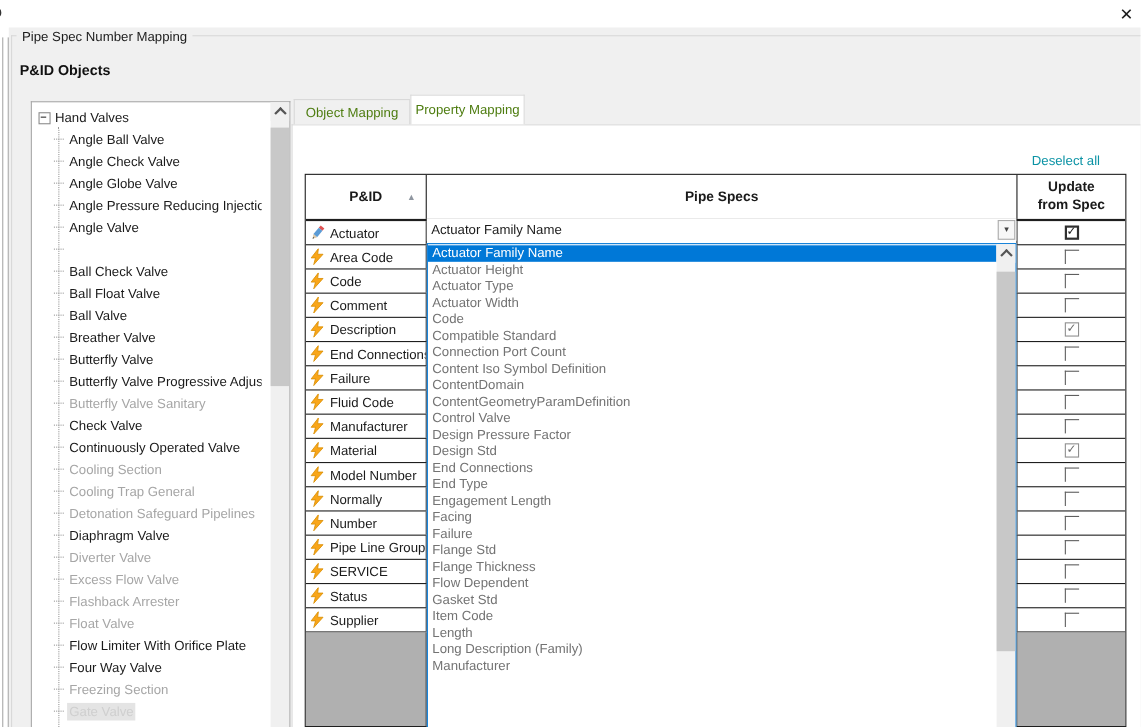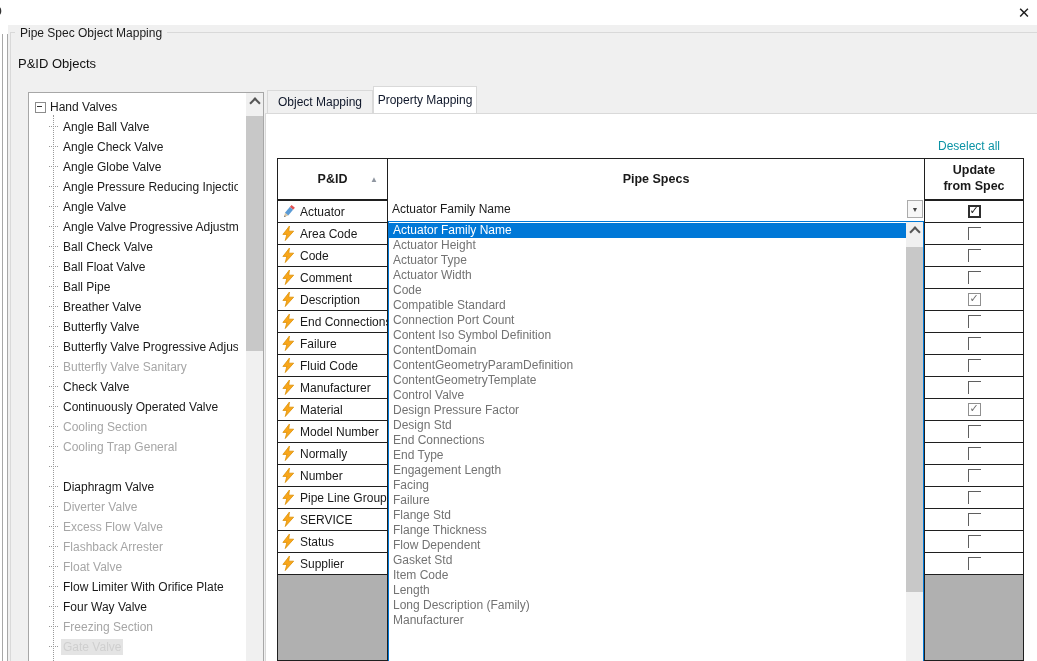--- a/index.html
+++ b/index.html
@@ -11,21 +11,21 @@
   .close-btn{position:absolute;left:1013px;top:2px;width:22px;height:21px;display:flex;align-items:center;justify-content:center;font-size:15px;color:#1a1a1a;cursor:default;}
   .frag{position:absolute;left:0;top:3px;width:5px;height:16px;overflow:hidden;font-size:14px;font-weight:bold;color:#333;}
   .frag span{display:inline-block;margin-left:-9px;}
   .dialog-bg{position:absolute;left:8px;top:25px;width:1029px;height:636px;background:#f0f0f0;}
   .left-edge{position:absolute;left:2px;top:34px;width:4px;height:627px;background:#fff;border-left:1px solid #a8a8a8;border-right:1px solid #a8a8a8;}
 
   
   .group-top{position:absolute;left:10px;top:32px;width:1027px;height:0;border-top:1px solid #d9d9d9;}
   .group-left{position:absolute;left:10px;top:32px;width:0;height:629px;border-left:1px solid #d9d9d9;}
   .group-label{position:absolute;left:15px;top:26px;background:#f0f0f0;padding:0 5px;color:#1b1b1b;}
-  .page-heading{position:absolute;left:18px;top:56px;font-weight:normal;font-size:13px;color:#111;}
+  .page-heading{position:absolute;left:18px;top:56px;font-weight:bold;font-size:13px;color:#111;}
 
   
   .tree-box{position:absolute;left:28px;top:92px;width:236px;height:569px;background:#fff;border:1px solid #a7a7a7;border-bottom:none;overflow:hidden;box-sizing:border-box;}
   .tree-content{position:absolute;left:0;top:0;width:209px;height:100%;overflow:hidden;}
   .tree-vline{position:absolute;left:24px;top:22px;width:0;height:640px;border-left:1px dotted #9a9a9a;}
   .tree-root{position:absolute;left:0;top:4px;height:20px;display:flex;align-items:center;white-space:nowrap;}
   .expander{position:relative;width:9px;height:9px;margin-left:6px;border:1px solid #8c8c8c;background:#fff;flex:0 0 auto;}
   .expander::after{content:"";position:absolute;left:1px;top:3px;width:5px;height:1px;background:#333;}
   .tree-root .lbl{margin-left:4px;}
   .tree-rows{position:absolute;left:0;top:24px;width:100%;}
@@ -34,21 +34,21 @@
   .tree-row .lbl{overflow:hidden;text-overflow:clip;max-width:176px;padding:1px 2px;}
   .tree-row.disabled .lbl{color:var(--disabledText,#a6a6a6);}
   .tree-row.selected .lbl{background:#e4e4e4;color:#cfcfcf;}
   .tree-scroll{position:absolute;right:0;top:0;width:17px;height:100%;background:#f0f0f0;}
   .scroll-up{height:17px;display:flex;align-items:center;justify-content:center;background:#f0f0f0;}
   .chev-up{width:6px;height:6px;border-left:2px solid #555;border-top:2px solid #555;transform:rotate(45deg);margin-top:3px;}
   .tree-thumb{position:absolute;left:0;top:23px;width:17px;height:235px;background:#c8c8c8;}
 
   
   .tab-panel{position:absolute;left:265px;top:113px;width:772px;height:548px;background:#fff;border-top:1px solid #d9d9d9;border-left:1px solid #d9d9d9;box-sizing:border-box;}
-  .tab{position:absolute;box-sizing:border-box;display:flex;align-items:center;justify-content:center;font-size:12px;color:#0f172a;}
+  .tab{position:absolute;box-sizing:border-box;display:flex;align-items:center;justify-content:center;font-size:12px;color:#4d7c0f;}
   .tab-inactive{left:267px;top:90px;width:106px;height:23px;background:#f0f0f0;border:1px solid #d9d9d9;border-bottom:none;}
   .tab-active{left:373px;top:86px;width:104px;height:27px;background:#fff;border:1px solid #d9d9d9;border-bottom:none;z-index:3;}
   .instruction{position:absolute;left:293px;top:139px;color:#000000;margin-top:24px;}
   .deselect-link{position:absolute;left:938px;top:139px;color:var(--link,#0b93a5);cursor:pointer;}
 
   
   .map-table{position:absolute;left:277px;top:158px;width:747px;height:503px;border:1px solid var(--grid,#1f1f1f);box-sizing:border-box;background:#fff;display:flex;flex-direction:column;overflow:hidden;}
   .thead{display:flex;height:40px;border-bottom:2px solid var(--grid,#1f1f1f);flex:0 0 auto;}
   .th{display:flex;align-items:center;justify-content:center;font-weight:bold;font-size:12.5px;box-sizing:border-box;}
   .th-pid{width:110px;border-right:1px solid var(--grid,#1f1f1f);position:relative;}
@@ -97,21 +97,21 @@
   <div class="titlebar">
     <div class="frag"><span>O</span></div>
   </div>
   <div class="close-btn">✕</div>
 
   <div class="dialog-bg"></div>
   <div class="left-edge"></div>
 
   <div class="group-top"></div>
   <div class="group-left"></div>
-  <div class="group-label">Pipe Spec Object Mapping</div>
+  <div class="group-label">Pipe Spec Number Mapping</div>
   <div class="page-heading">P&amp;ID Objects</div>
 
   <div class="tree-box">
     <div class="tree-content">
       <div class="tree-vline"></div>
       <div class="tree-root">
         <span class="expander"></span>
         <span class="lbl">Hand Valves</span>
       </div>
       <div class="tree-rows">
@@ -136,36 +136,35 @@
             <span class="lbl">Angle Pressure Reducing Injectio</span>
           </div>
 
           <div class="tree-row normal">
             <span class="stub"></span>
             <span class="lbl">Angle Valve</span>
           </div>
 
           <div class="tree-row normal">
             <span class="stub"></span>
-            <span class="lbl">Angle Valve Progressive Adjustm</span>
           </div>
 
           <div class="tree-row normal">
             <span class="stub"></span>
             <span class="lbl">Ball Check Valve</span>
           </div>
 
           <div class="tree-row normal">
             <span class="stub"></span>
             <span class="lbl">Ball Float Valve</span>
           </div>
 
           <div class="tree-row normal">
             <span class="stub"></span>
-            <span class="lbl">Ball Pipe</span>
+            <span class="lbl">Ball Valve</span>
           </div>
 
           <div class="tree-row normal">
             <span class="stub"></span>
             <span class="lbl">Breather Valve</span>
           </div>
 
           <div class="tree-row normal">
             <span class="stub"></span>
             <span class="lbl">Butterfly Valve</span>
@@ -196,20 +195,21 @@
             <span class="lbl">Cooling Section</span>
           </div>
 
           <div class="tree-row disabled">
             <span class="stub"></span>
             <span class="lbl">Cooling Trap General</span>
           </div>
 
           <div class="tree-row disabled">
             <span class="stub"></span>
+            <span class="lbl">Detonation Safeguard Pipelines</span>
           </div>
 
           <div class="tree-row normal">
             <span class="stub"></span>
             <span class="lbl">Diaphragm Valve</span>
           </div>
 
           <div class="tree-row disabled">
             <span class="stub"></span>
             <span class="lbl">Diverter Valve</span>
@@ -593,21 +593,20 @@
 
 
         <div class="dd-item">Connection Port Count</div>
 
         <div class="dd-item">Content Iso Symbol Definition</div>
 
         <div class="dd-item">ContentDomain</div>
 
         <div class="dd-item">ContentGeometryParamDefinition</div>
 
-        <div class="dd-item">ContentGeometryTemplate</div>
 
         <div class="dd-item">Control Valve</div>
 
         <div class="dd-item">Design Pressure Factor</div>
 
         <div class="dd-item">Design Std</div>
 
         <div class="dd-item">End Connections</div>
 
         <div class="dd-item">End Type</div>

